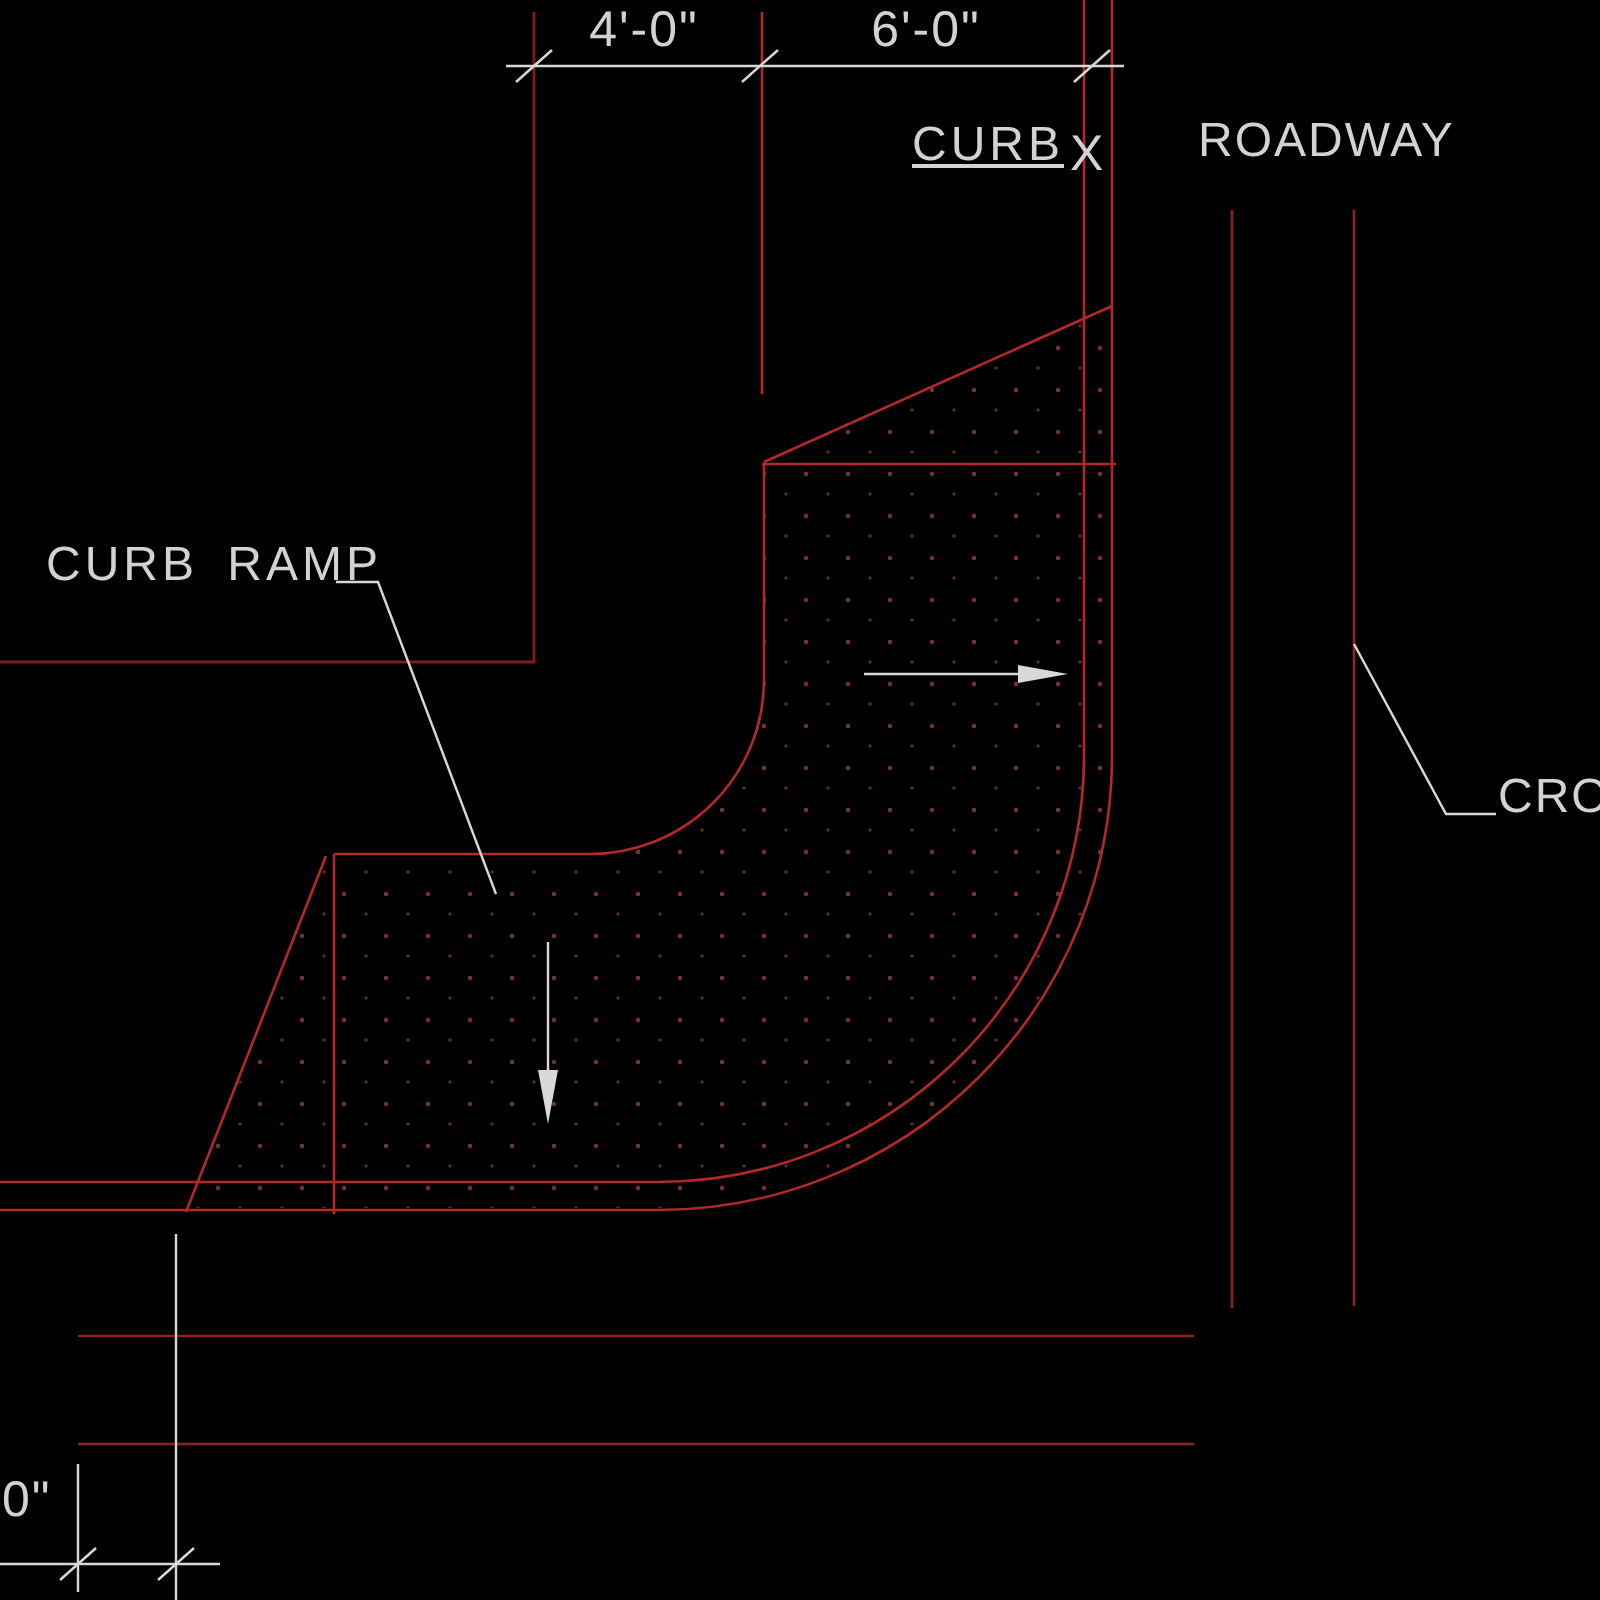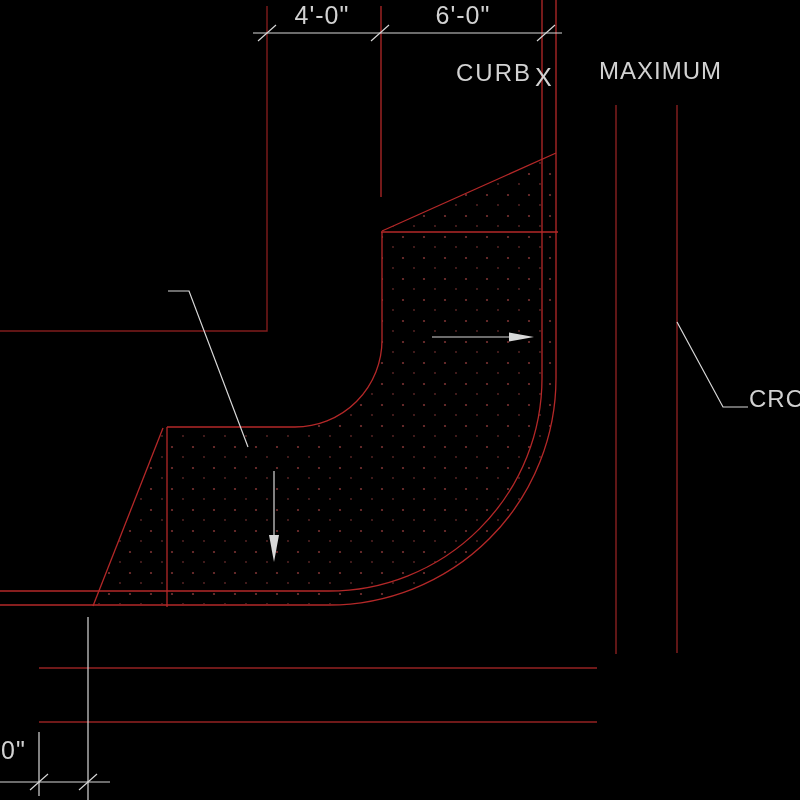--- a/index.html
+++ b/index.html
@@ -74,25 +74,26 @@
     <g fill="#d8d8d8" stroke="none">
       <polygon points="534,337 509,332.5 509,341.5"></polygon>
       <polygon points="274,562 269,535 279,535"></polygon>
     </g>
   </svg>
 
   <div class="lbl dim center" style="left:262px;top:3px;width:120px;">4'-0"</div>
 
   <div class="lbl dim center" style="left:382px;top:3px;width:162px;">6'-0"</div>
 
-  <div class="lbl" style="left:456px;top:61px;">CURB</div>
+  <div class="lbl" style="left:456px;top:61px;text-decoration:underline;">CURB</div>
 
   <div class="lbl" style="left:535px;top:65px;font-size:25px;">X</div>
 
-  <div class="lbl" style="left:599px;top:59px;letter-spacing:1px;">MAXIMUM</div>
+  <div class="lbl" style="left:599px;top:59px;letter-spacing:1px;">ROADWAY</div>
 
+  <div class="lbl" style="left:23px;top:271px;word-spacing:6px;">CURB RAMP</div>
 
 
   <div class="lbl" style="left:749px;top:387px;letter-spacing:1px;">CRO</div>
 
   <div class="lbl dim" style="left:1px;top:738px;">0"</div>
 
 </div>
 
 </body></html>

